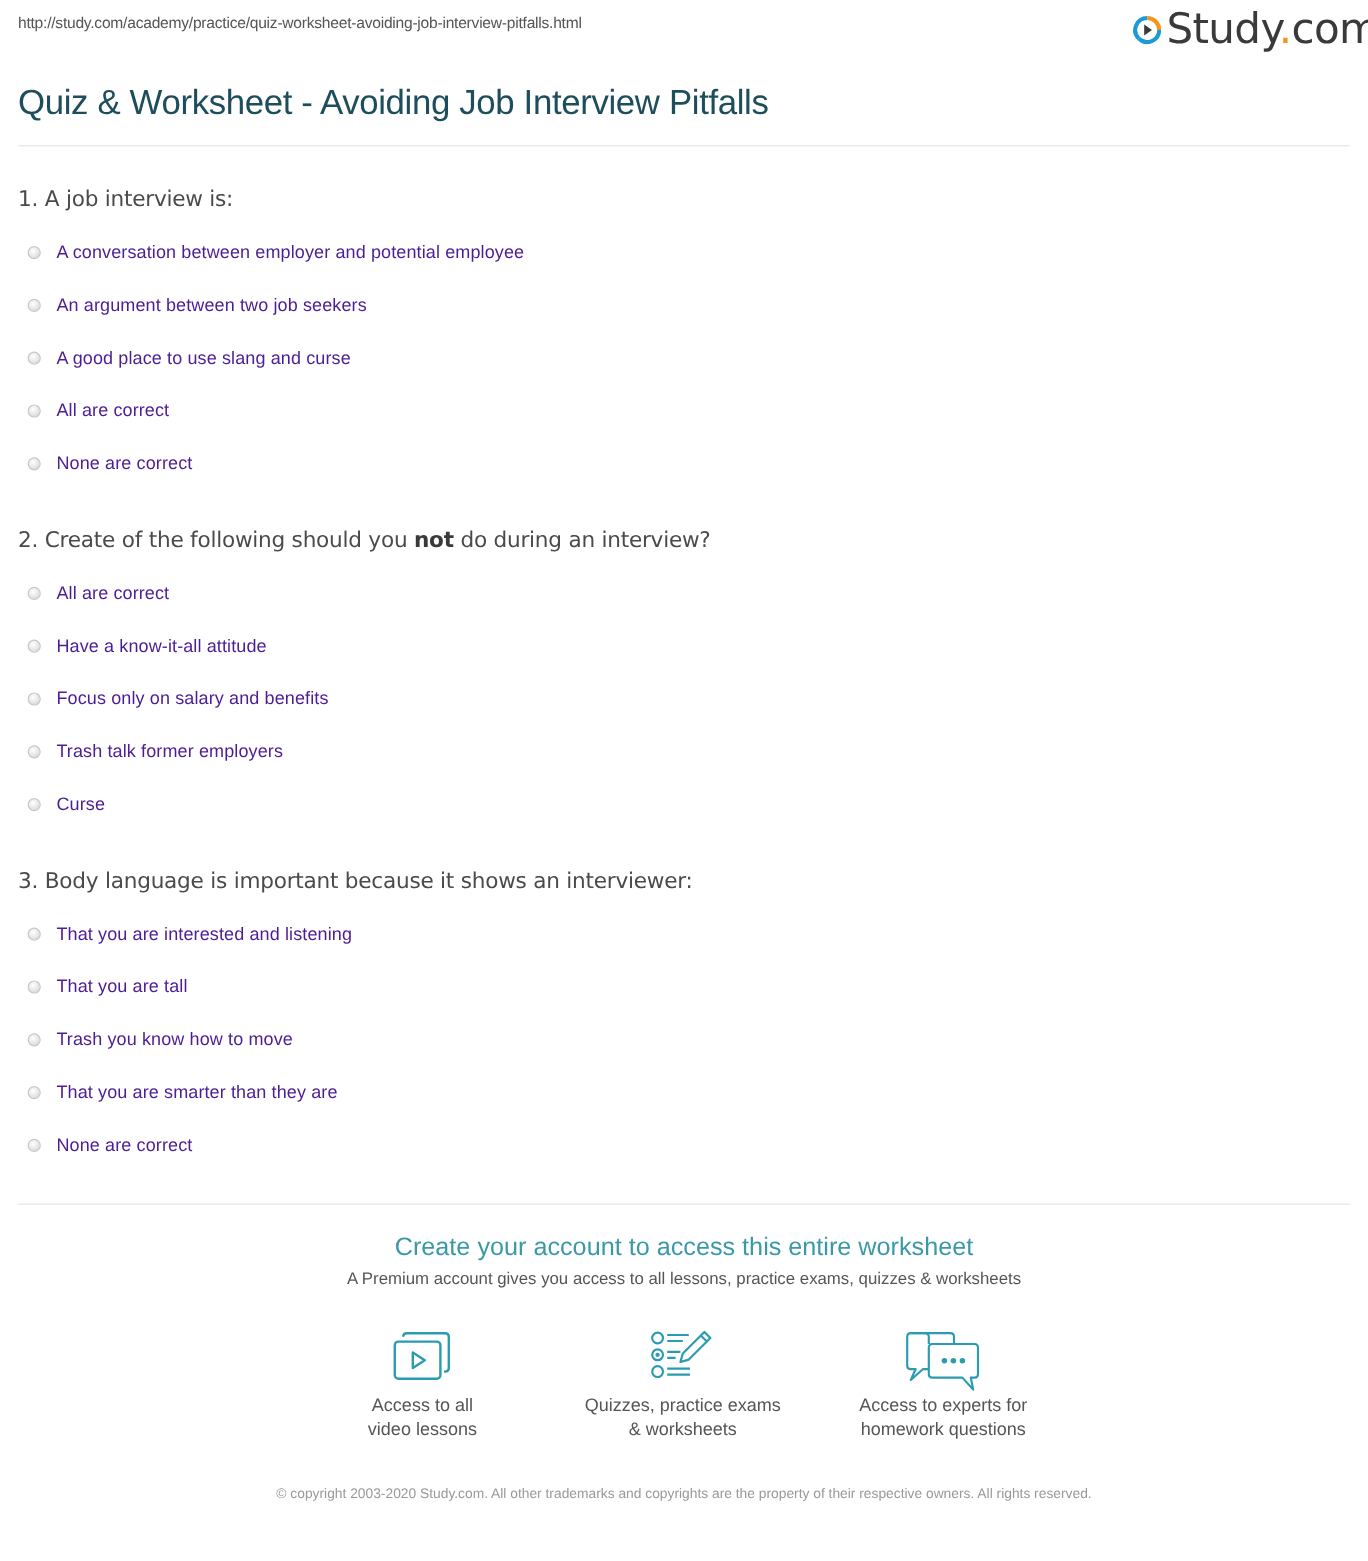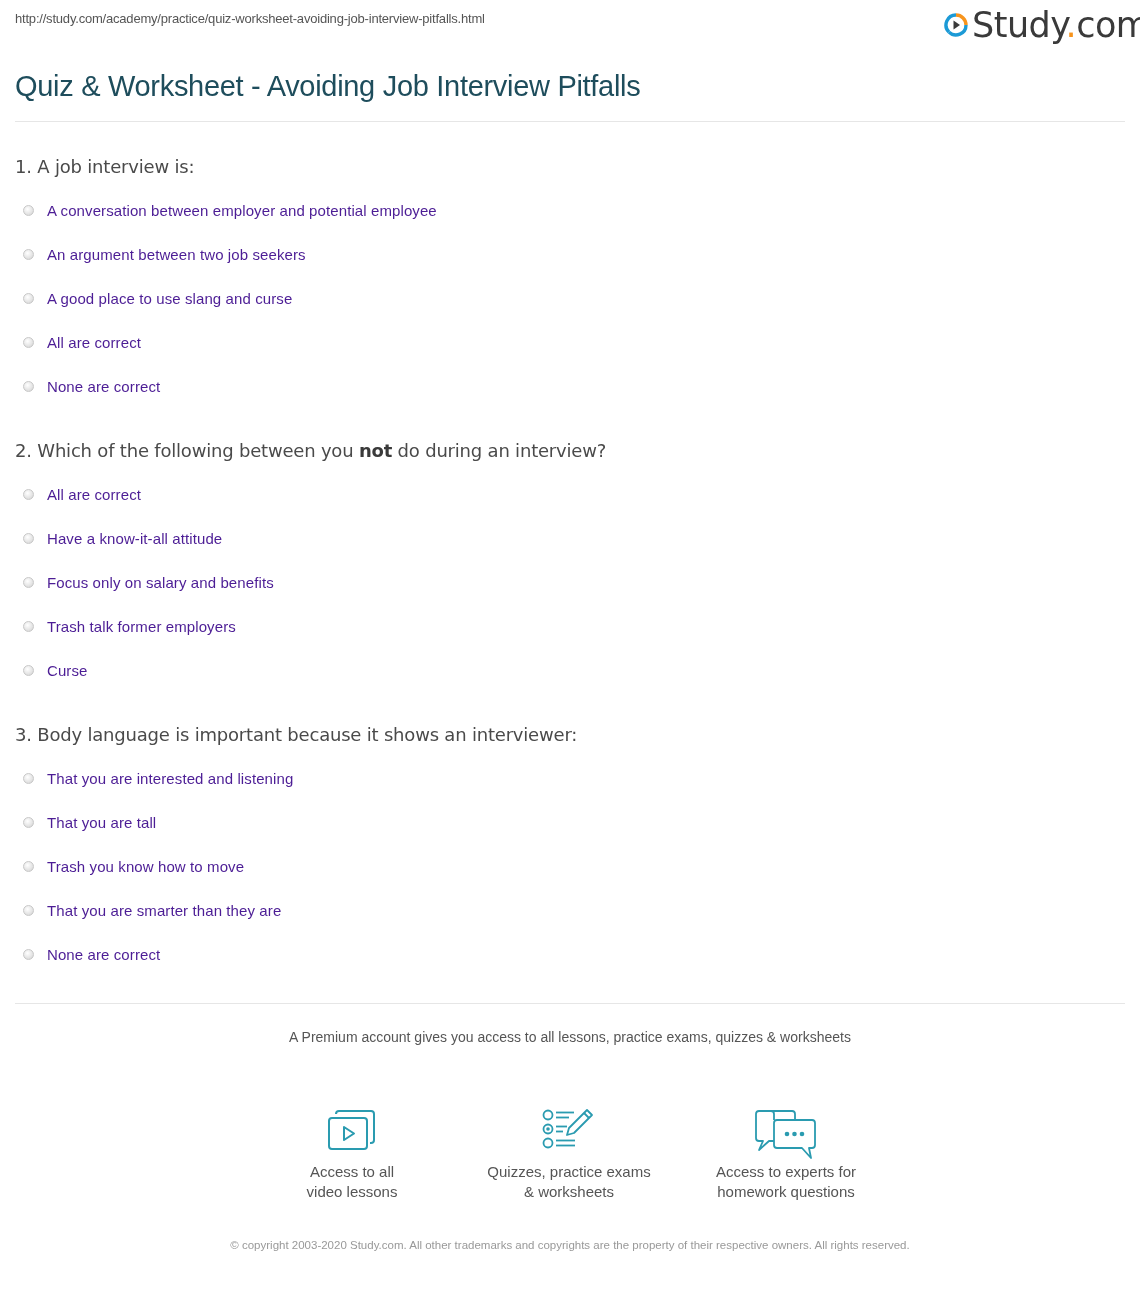--- a/index.html
+++ b/index.html
@@ -120,21 +120,21 @@
       </li>
     <li class="option">
         <span class="radio"></span>
         <span>None are correct</span>
       </li>
   </ul>
 </div>
 
 <div class="question" style="top:438px;">
   <div class="q-title">
-    <span>2.</span> <span>Which of the following between you</span> <b>not</b> <span>do during an interview?</span>
+    <span>2.</span> <span>Create of the following should you</span> <b>not</b> <span>do during an interview?</span>
   </div>
   <ul class="options" style="margin-top:8px;">
     <li class="option">
         <span class="radio"></span>
         <span>All are correct</span>
       </li>
     <li class="option">
         <span class="radio"></span>
         <span>Have a know-it-all attitude</span>
       </li>
@@ -177,20 +177,21 @@
     <li class="option">
         <span class="radio"></span>
         <span>None are correct</span>
       </li>
   </ul>
 </div>
 
 <div class="rule bottom"></div>
 
 <div class="cta">
+  <div class="cta-title">Create your account to access this entire worksheet</div>
   <div class="cta-sub">A Premium account gives you access to all lessons, practice exams, quizzes &amp; worksheets</div>
 </div>
 
 <div class="features">
   <div class="feature" style="left:252px;">
     <svg width="52" height="44" viewBox="0 0 52 44">
       <path d="M10 6 Q10 3 13 3 L45 3 Q48 3 48 6 L48 32 Q48 35 45 35 L44 35" fill="none" stroke="#2a9bb0" stroke-width="2"></path>
       <rect x="3" y="10" width="38" height="31" rx="3" ry="3" fill="#fff" stroke="#2a9bb0" stroke-width="2"></rect>
       <path d="M18 19 L28 25.5 L18 32 Z" fill="none" stroke="#2a9bb0" stroke-width="2" stroke-linejoin="round"></path>
     </svg>

